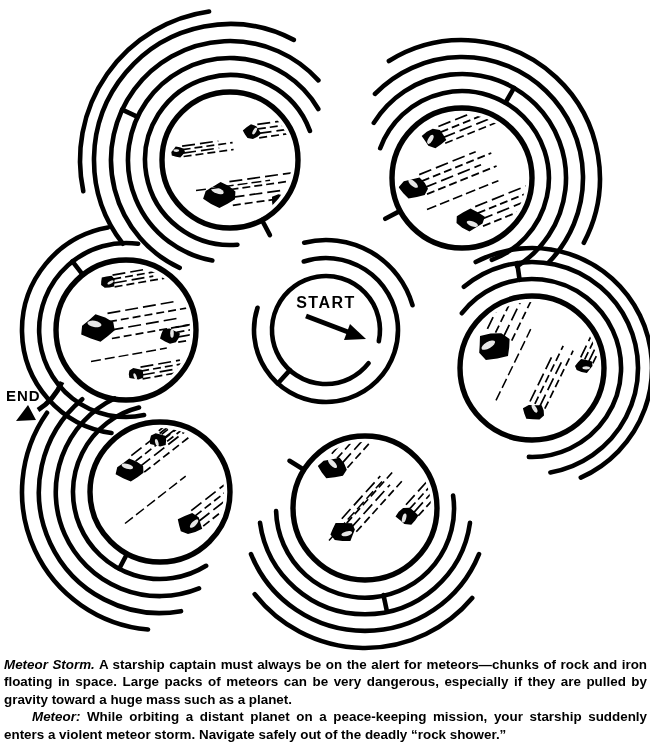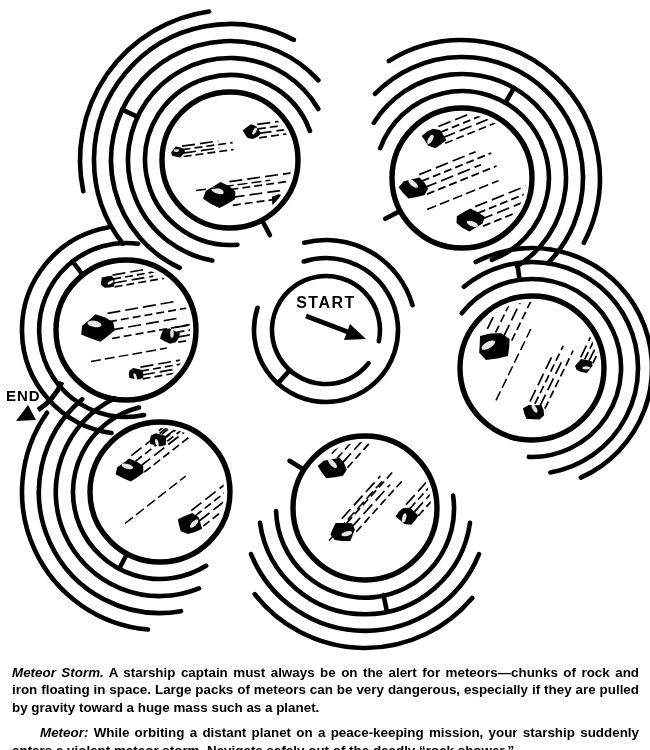--- a/index.html
+++ b/index.html
@@ -2,21 +2,21 @@
 <html><head>
 <meta charset="utf-8">
 <style>
   html,body{margin:0;padding:0;background:#ffffff;}
   #page{position:relative;width:650px;height:750px;background:#ffffff;overflow:hidden;
         font-family:"Liberation Sans",sans-serif;color:#000;}
   #maze-container{position:absolute;top:0;left:0;width:650px;height:658px;}
   #maze-container svg{display:block;}
   .caption{position:absolute;top:656px;left:4px;right:3px;
            font-size:13.4px;line-height:1.3;font-weight:600;text-align:justify;color:#000;}
-  .caption p{margin:8px;}
+  .caption p{margin:0;}
   .caption p.indent{text-indent:28px;}
   .lead{font-style:italic;font-weight:bold;}
 </style>
 </head>
 <body>
 
 <div id="page">
   <div id="maze-container">
       <svg width="650" height="658" viewBox="0 0 650 658" xmlns="http://www.w3.org/2000/svg">
         <defs>

